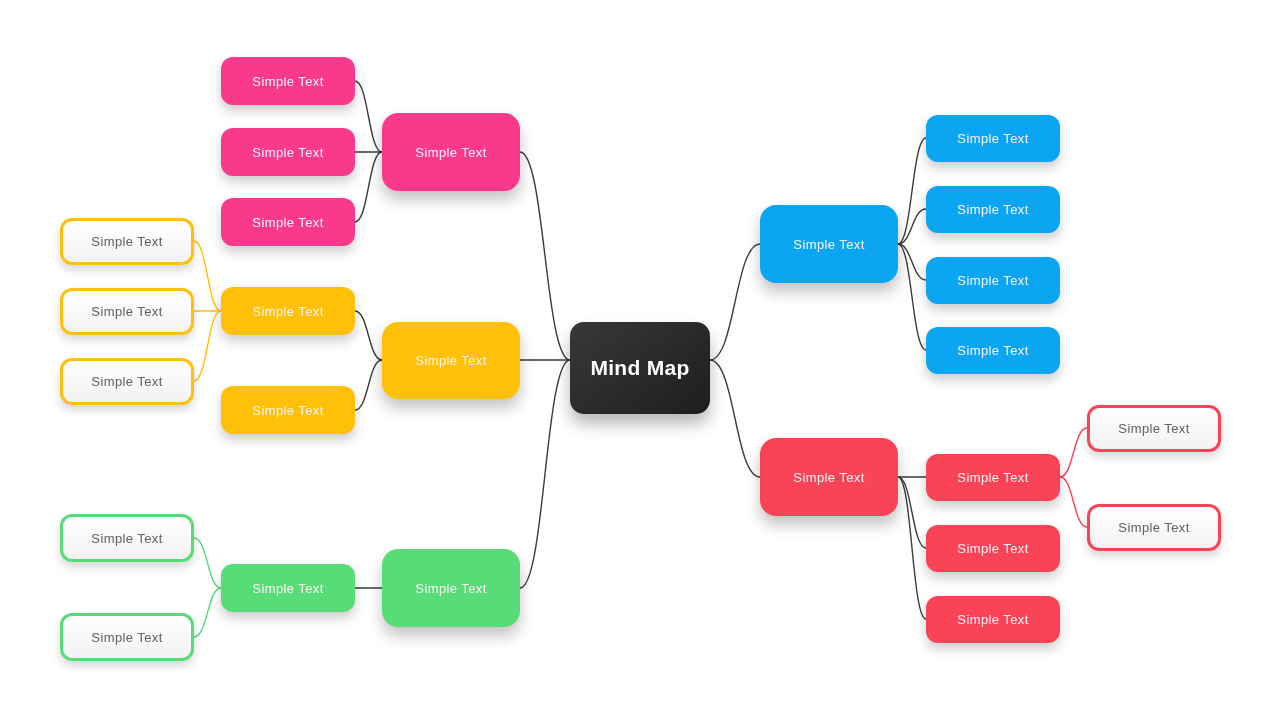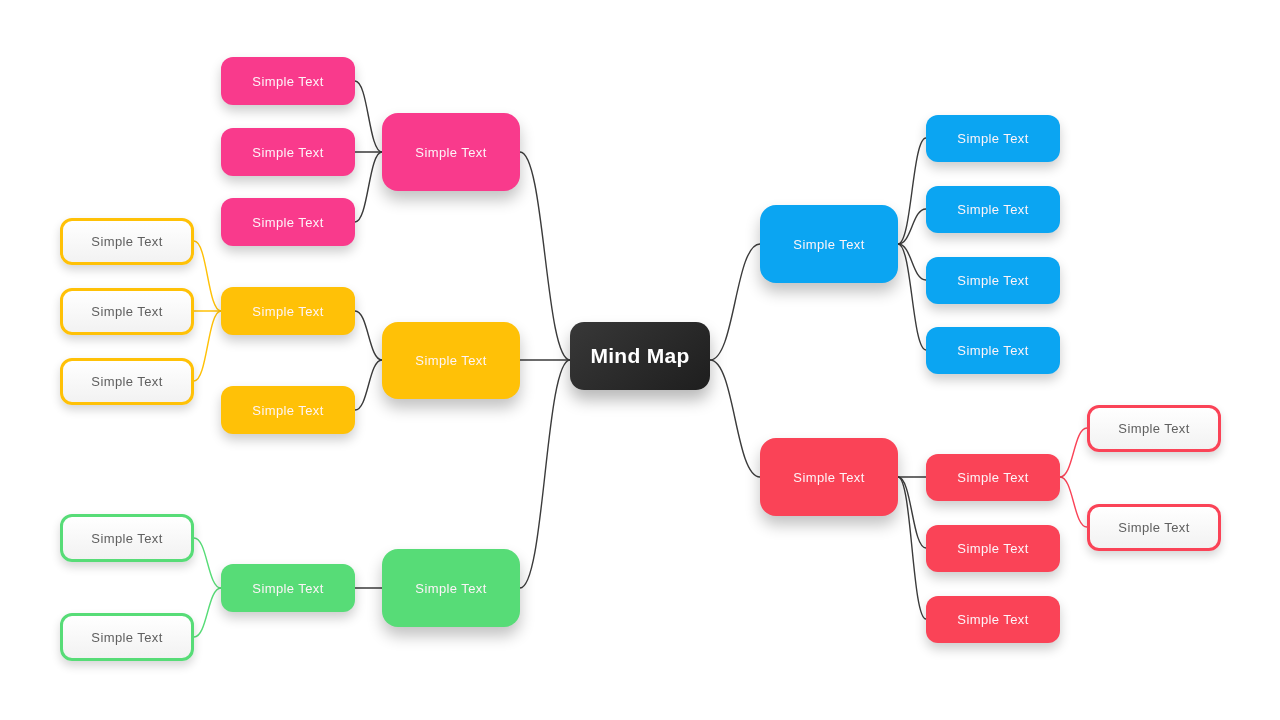--- a/index.html
+++ b/index.html
@@ -66,21 +66,21 @@
     <path class="edge e-yellow" d="M194,311 C207.5,311 207.5,311 221,311"></path>
     <path class="edge e-yellow" d="M194,381 C207.5,381 207.5,311 221,311"></path>
 
     <path class="edge e-green" d="M194,538 C207.5,538 207.5,588 221,588"></path>
     <path class="edge e-green" d="M194,637 C207.5,637 207.5,588 221,588"></path>
 
     <path class="edge e-red" d="M1060,477 C1073.5,477 1073.5,428 1087,428"></path>
     <path class="edge e-red" d="M1060,477 C1073.5,477 1073.5,527 1087,527"></path>
   </svg>
 
-  <div class="node center-node" style="left:570px;top:322px;width:140px;height:68px">
+  <div class="node center-node" style="left:570px;top:322px;width:140px;height:92px">
     <span class="lbl">Mind Map</span>
   </div>
 
   <div class="node big f-pink" style="left:382px;top:113px;width:138px;height:78px">
     <span class="lbl">Simple Text</span>
   </div>
   <div class="node f-pink" style="left:221px;top:57px;width:134px;height:48px">
     <span class="lbl">Simple Text</span>
   </div>
   <div class="node f-pink" style="left:221px;top:128px;width:134px;height:48px">

